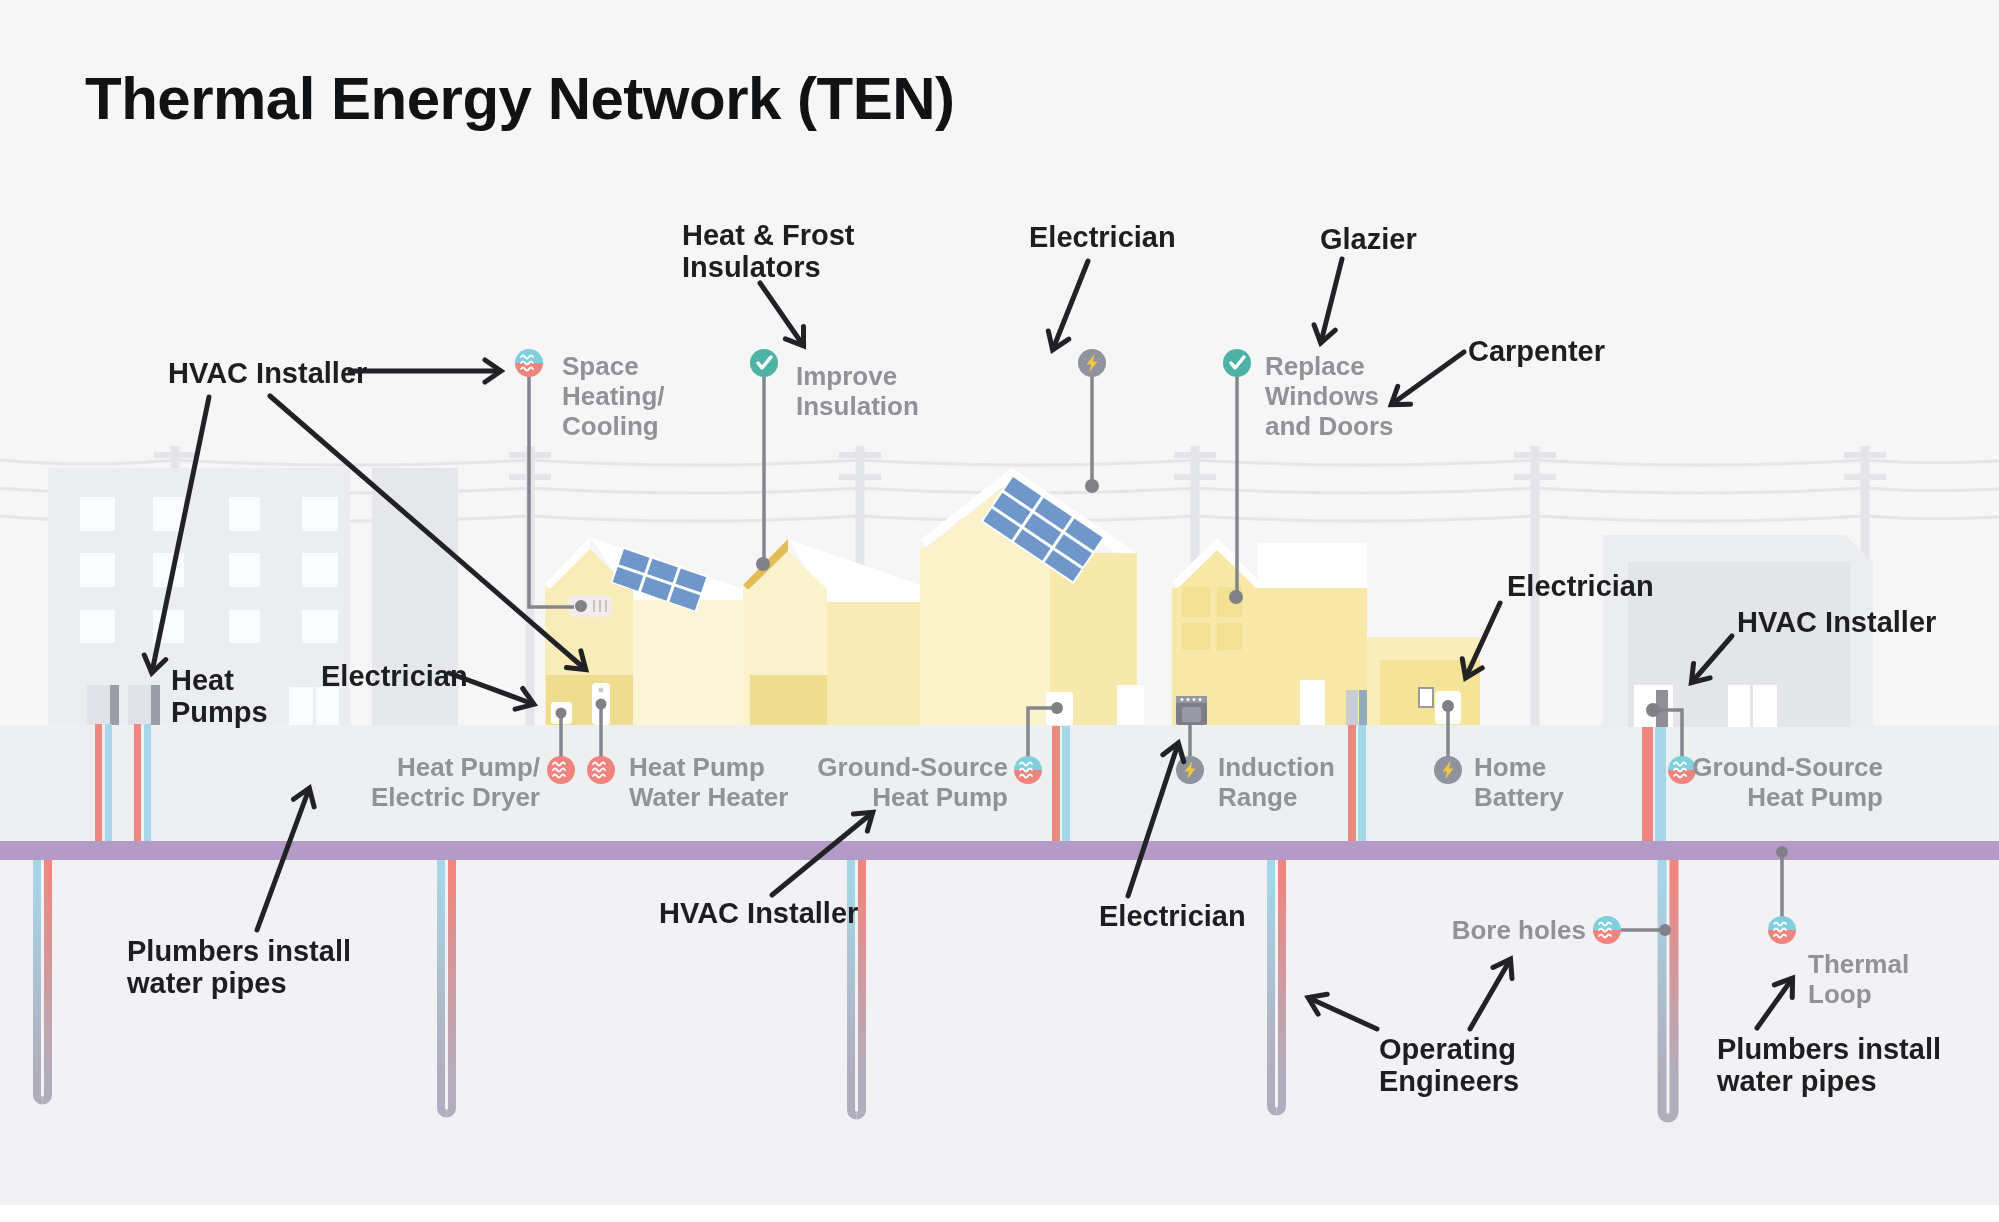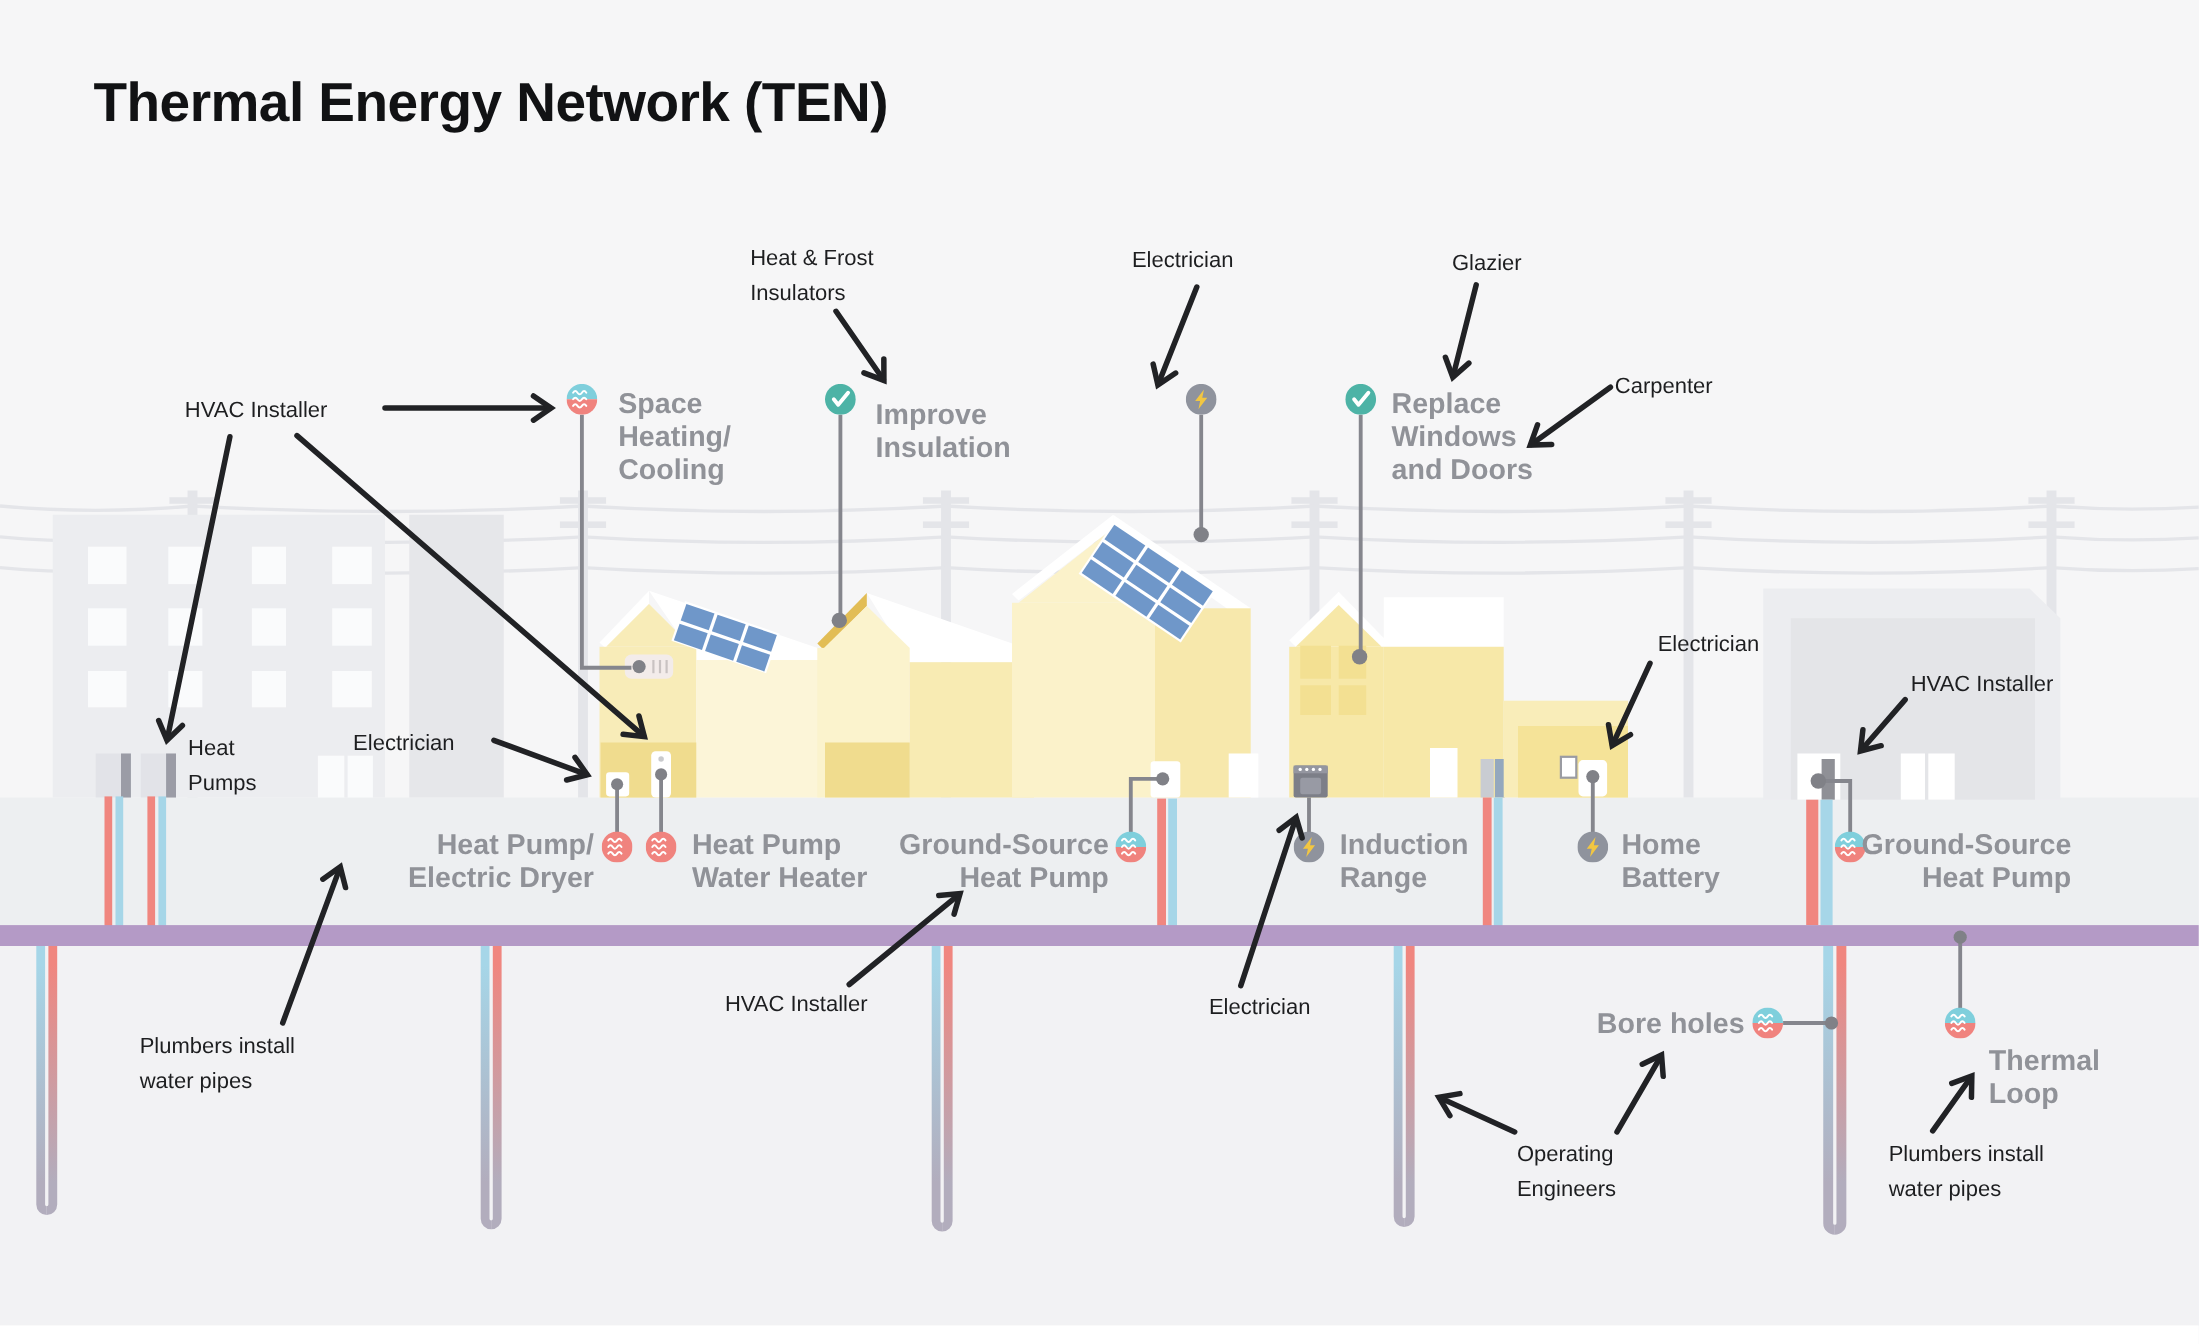--- a/index.html
+++ b/index.html
@@ -1,21 +1,21 @@
 <!DOCTYPE html>
 <html><head>
 <meta charset="utf-8">
 <style>
   html,body{margin:0;padding:0;background:#f6f6f7;}
   #canvas{position:relative;width:1999px;height:1222px;background:#f6f6f7;overflow:hidden;
           font-family:"Liberation Sans","DejaVu Sans",sans-serif;}
   #scene{position:absolute;left:0;top:0;}
   .lbl{position:absolute;white-space:pre-line;font-weight:bold;}
-  .title{font-size:50px;font-weight:bold;color:#111214;letter-spacing:-0.5px;}
-  .trade{font-size:20px;font-weight:normal;color:#1d1e20;line-height:32px;}
+  .title{font-size:60px;font-weight:bold;color:#111214;letter-spacing:-0.5px;}
+  .trade{font-size:29px;font-weight:bold;color:#1d1e20;line-height:32px;}
   .equip{font-size:26px;color:#909298;line-height:30px;}
   .ra{text-align:right;}
 </style>
 </head>
 <body>
 
 <div id="canvas">
 
 <svg id="scene" width="1999" height="1222" viewBox="0 0 1999 1222">
   <defs>

